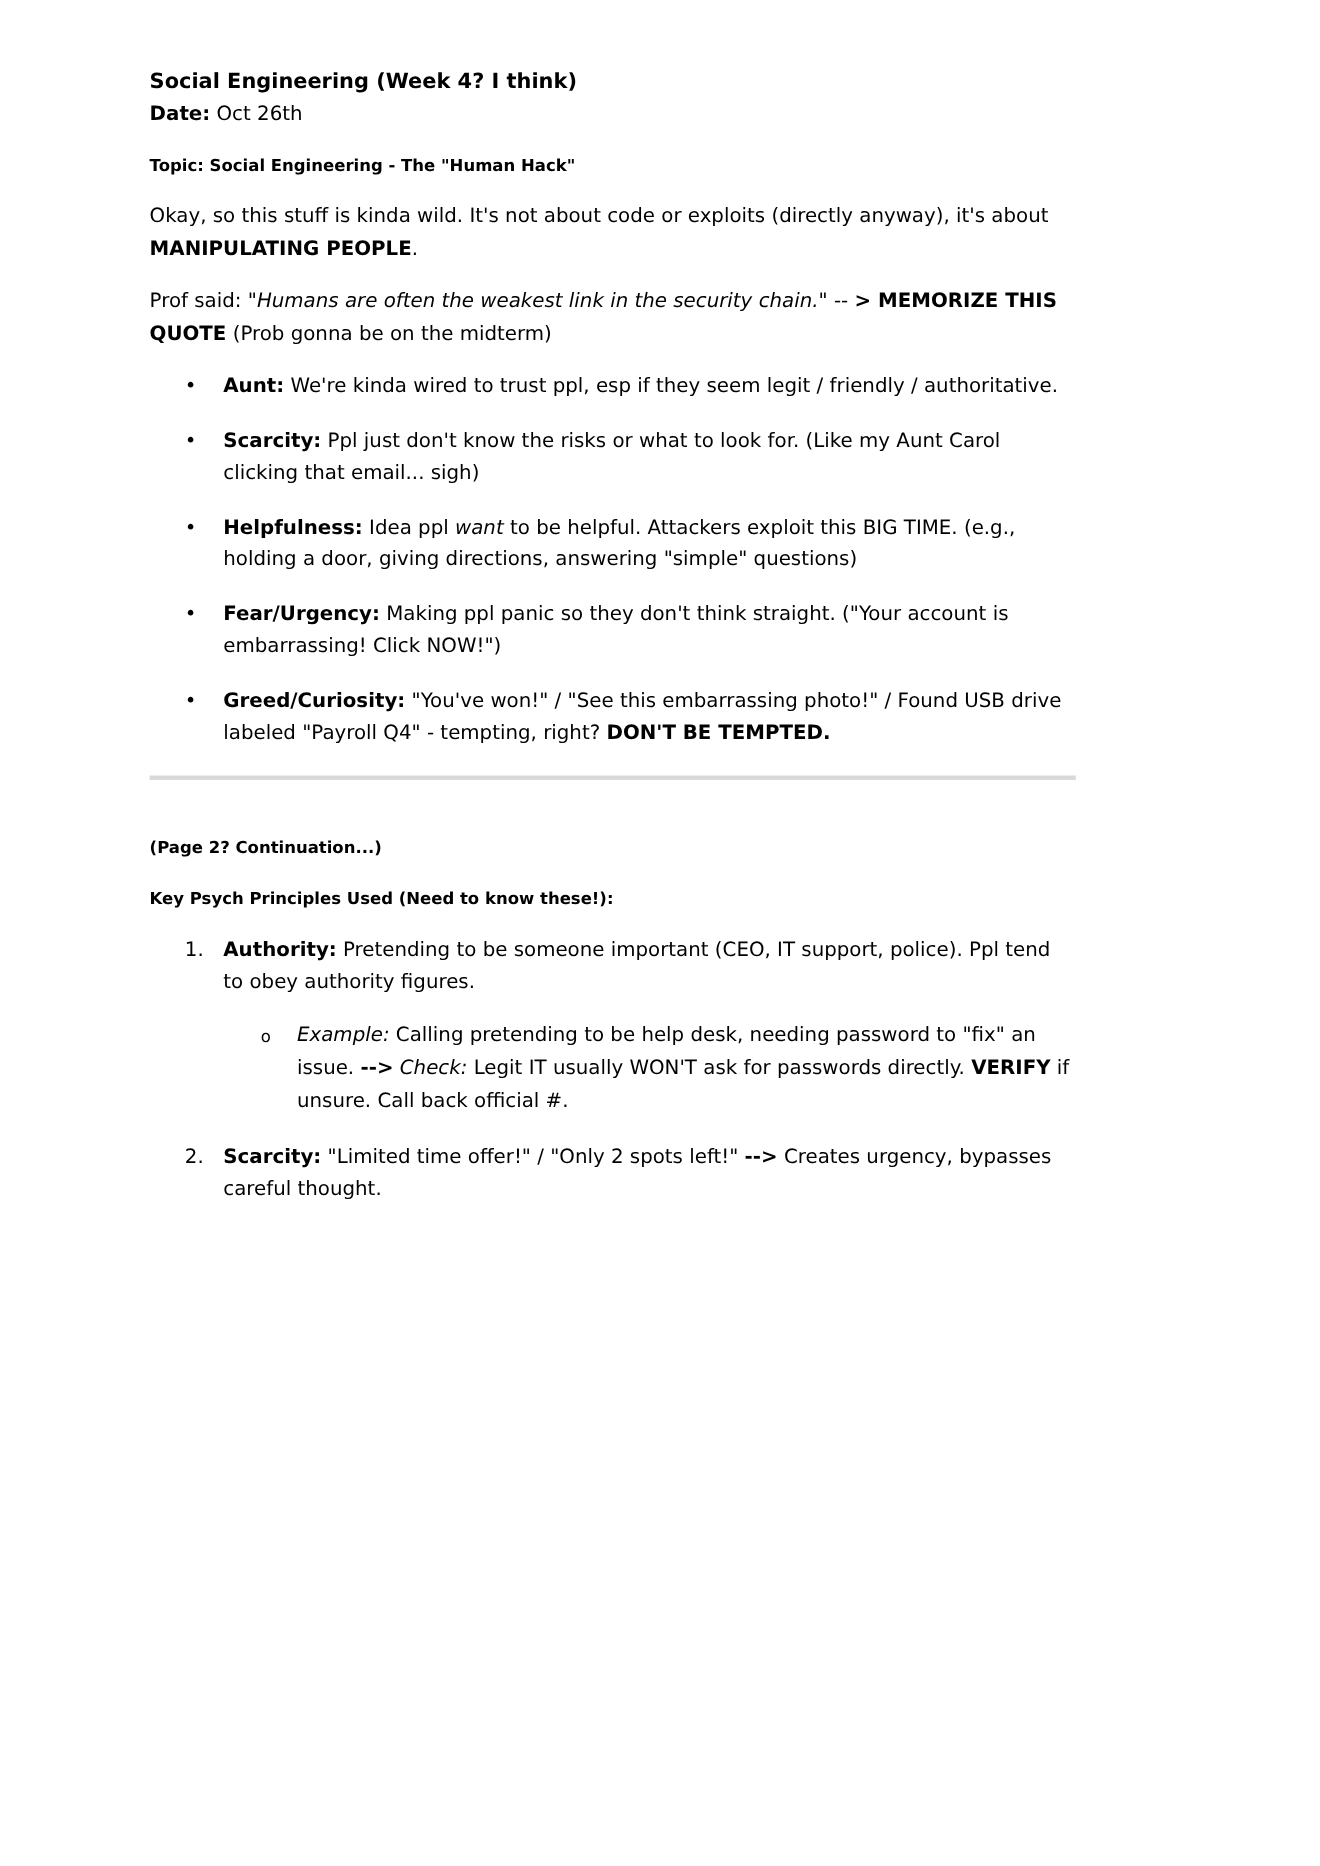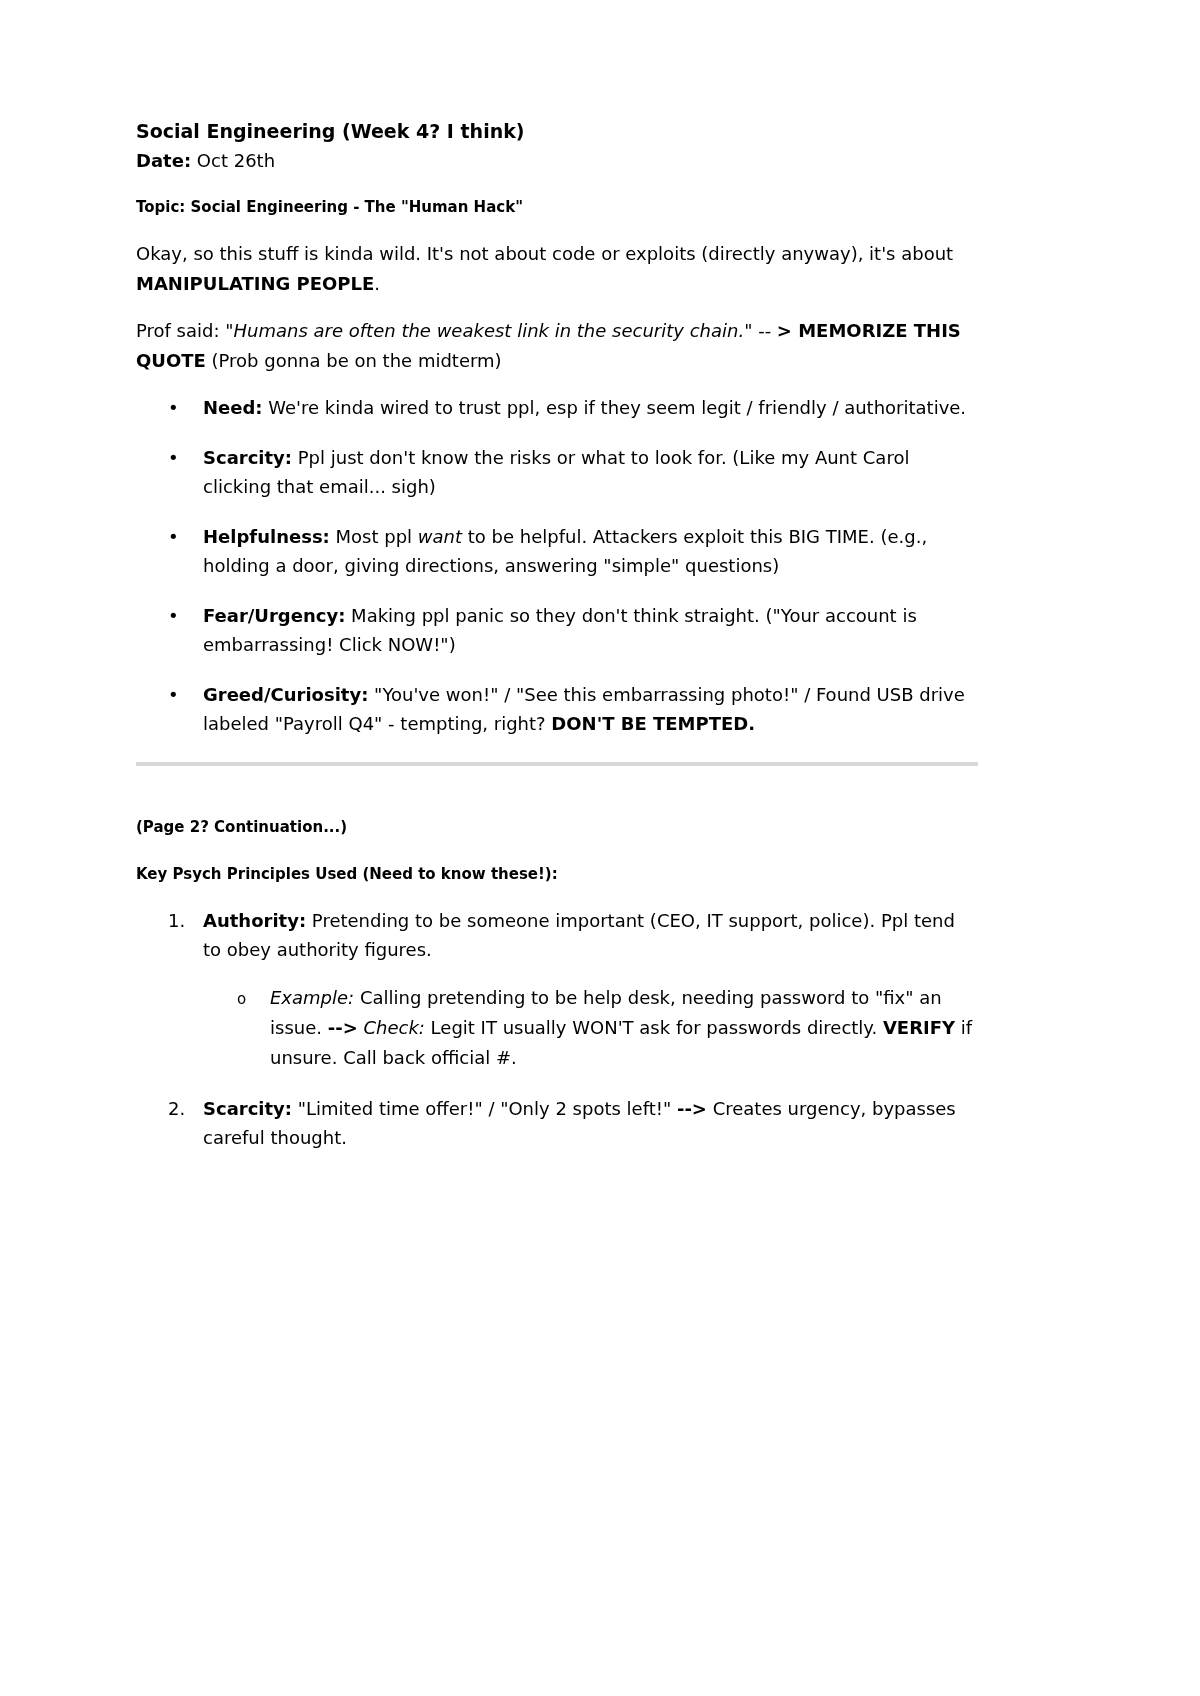--- a/index.html
+++ b/index.html
@@ -12,21 +12,21 @@
   }
   .page {
     width: 1200px;
     height: 1696px;
     background: #ffffff;
     overflow: hidden;
     box-sizing: border-box;
   }
   .content {
     margin-left: 136px;
-    padding-top: 116px;
+    padding-top: 59px;
     width: 842px;
   }
   p { margin: 0 0 17px 0; font-size: 18px; line-height: 30px; }
   .title-line { font-weight: bold; font-size: 19px; margin-bottom: 0; }
   .date-line { margin-bottom: 16px; }
   .heading { font-weight: bold; font-size: 15px; margin-bottom: 17px; }
   strong { font-weight: bold; }
   em { font-style: italic; }
   ul.bullets, ol.numbers, ul.subbullets {
     list-style: none;
@@ -81,27 +81,27 @@
     <p class="heading">Topic: Social Engineering - The "Human Hack"</p>
 
     <p><span>Okay, so this stuff is kinda wild. It's not about code or exploits (directly anyway), it's about </span><strong>MANIPULATING PEOPLE</strong><span>.</span></p>
 
     <p><span>Prof said: </span><em>"Humans are often the weakest link in the security chain."</em><span> -- </span><strong>&gt; MEMORIZE THIS QUOTE</strong><span> (Prob gonna be on the midterm)</span></p>
 
 
 
     <ul class="bullets">
       <li>
-        <span class="marker">•</span><strong>Need:</strong><span> We're kinda wired to trust ppl, esp if they seem legit / friendly / authoritative.</span><em></em><span></span><strong></strong>
+        <span class="marker">•</span><strong>Aunt:</strong><span> We're kinda wired to trust ppl, esp if they seem legit / friendly / authoritative.</span><em></em><span></span><strong></strong>
       </li>
       <li>
         <span class="marker">•</span><strong>Scarcity:</strong><span> Ppl just don't know the risks or what to look for. (Like my Aunt Carol clicking that email... sigh)</span><em></em><span></span><strong></strong>
       </li>
       <li>
-        <span class="marker">•</span><strong>Helpfulness:</strong><span> Most ppl </span><em>want</em><span> to be helpful. Attackers exploit this BIG TIME. (e.g., holding a door, giving directions, answering "simple" questions)</span><strong></strong>
+        <span class="marker">•</span><strong>Helpfulness:</strong><span> Idea ppl </span><em>want</em><span> to be helpful. Attackers exploit this BIG TIME. (e.g., holding a door, giving directions, answering "simple" questions)</span><strong></strong>
       </li>
       <li>
         <span class="marker">•</span><strong>Fear/Urgency:</strong><span> Making ppl panic so they don't think straight. ("Your account is embarrassing! Click NOW!")</span><em></em><span></span><strong></strong>
       </li>
       <li>
         <span class="marker">•</span><strong>Greed/Curiosity:</strong><span> "You've won!" / "See this embarrassing photo!" / Found USB drive labeled "Payroll Q4" - tempting, right? </span><em></em><span></span><strong>DON'T BE TEMPTED.</strong>
       </li>
     </ul>
 
     <hr class="divider">

